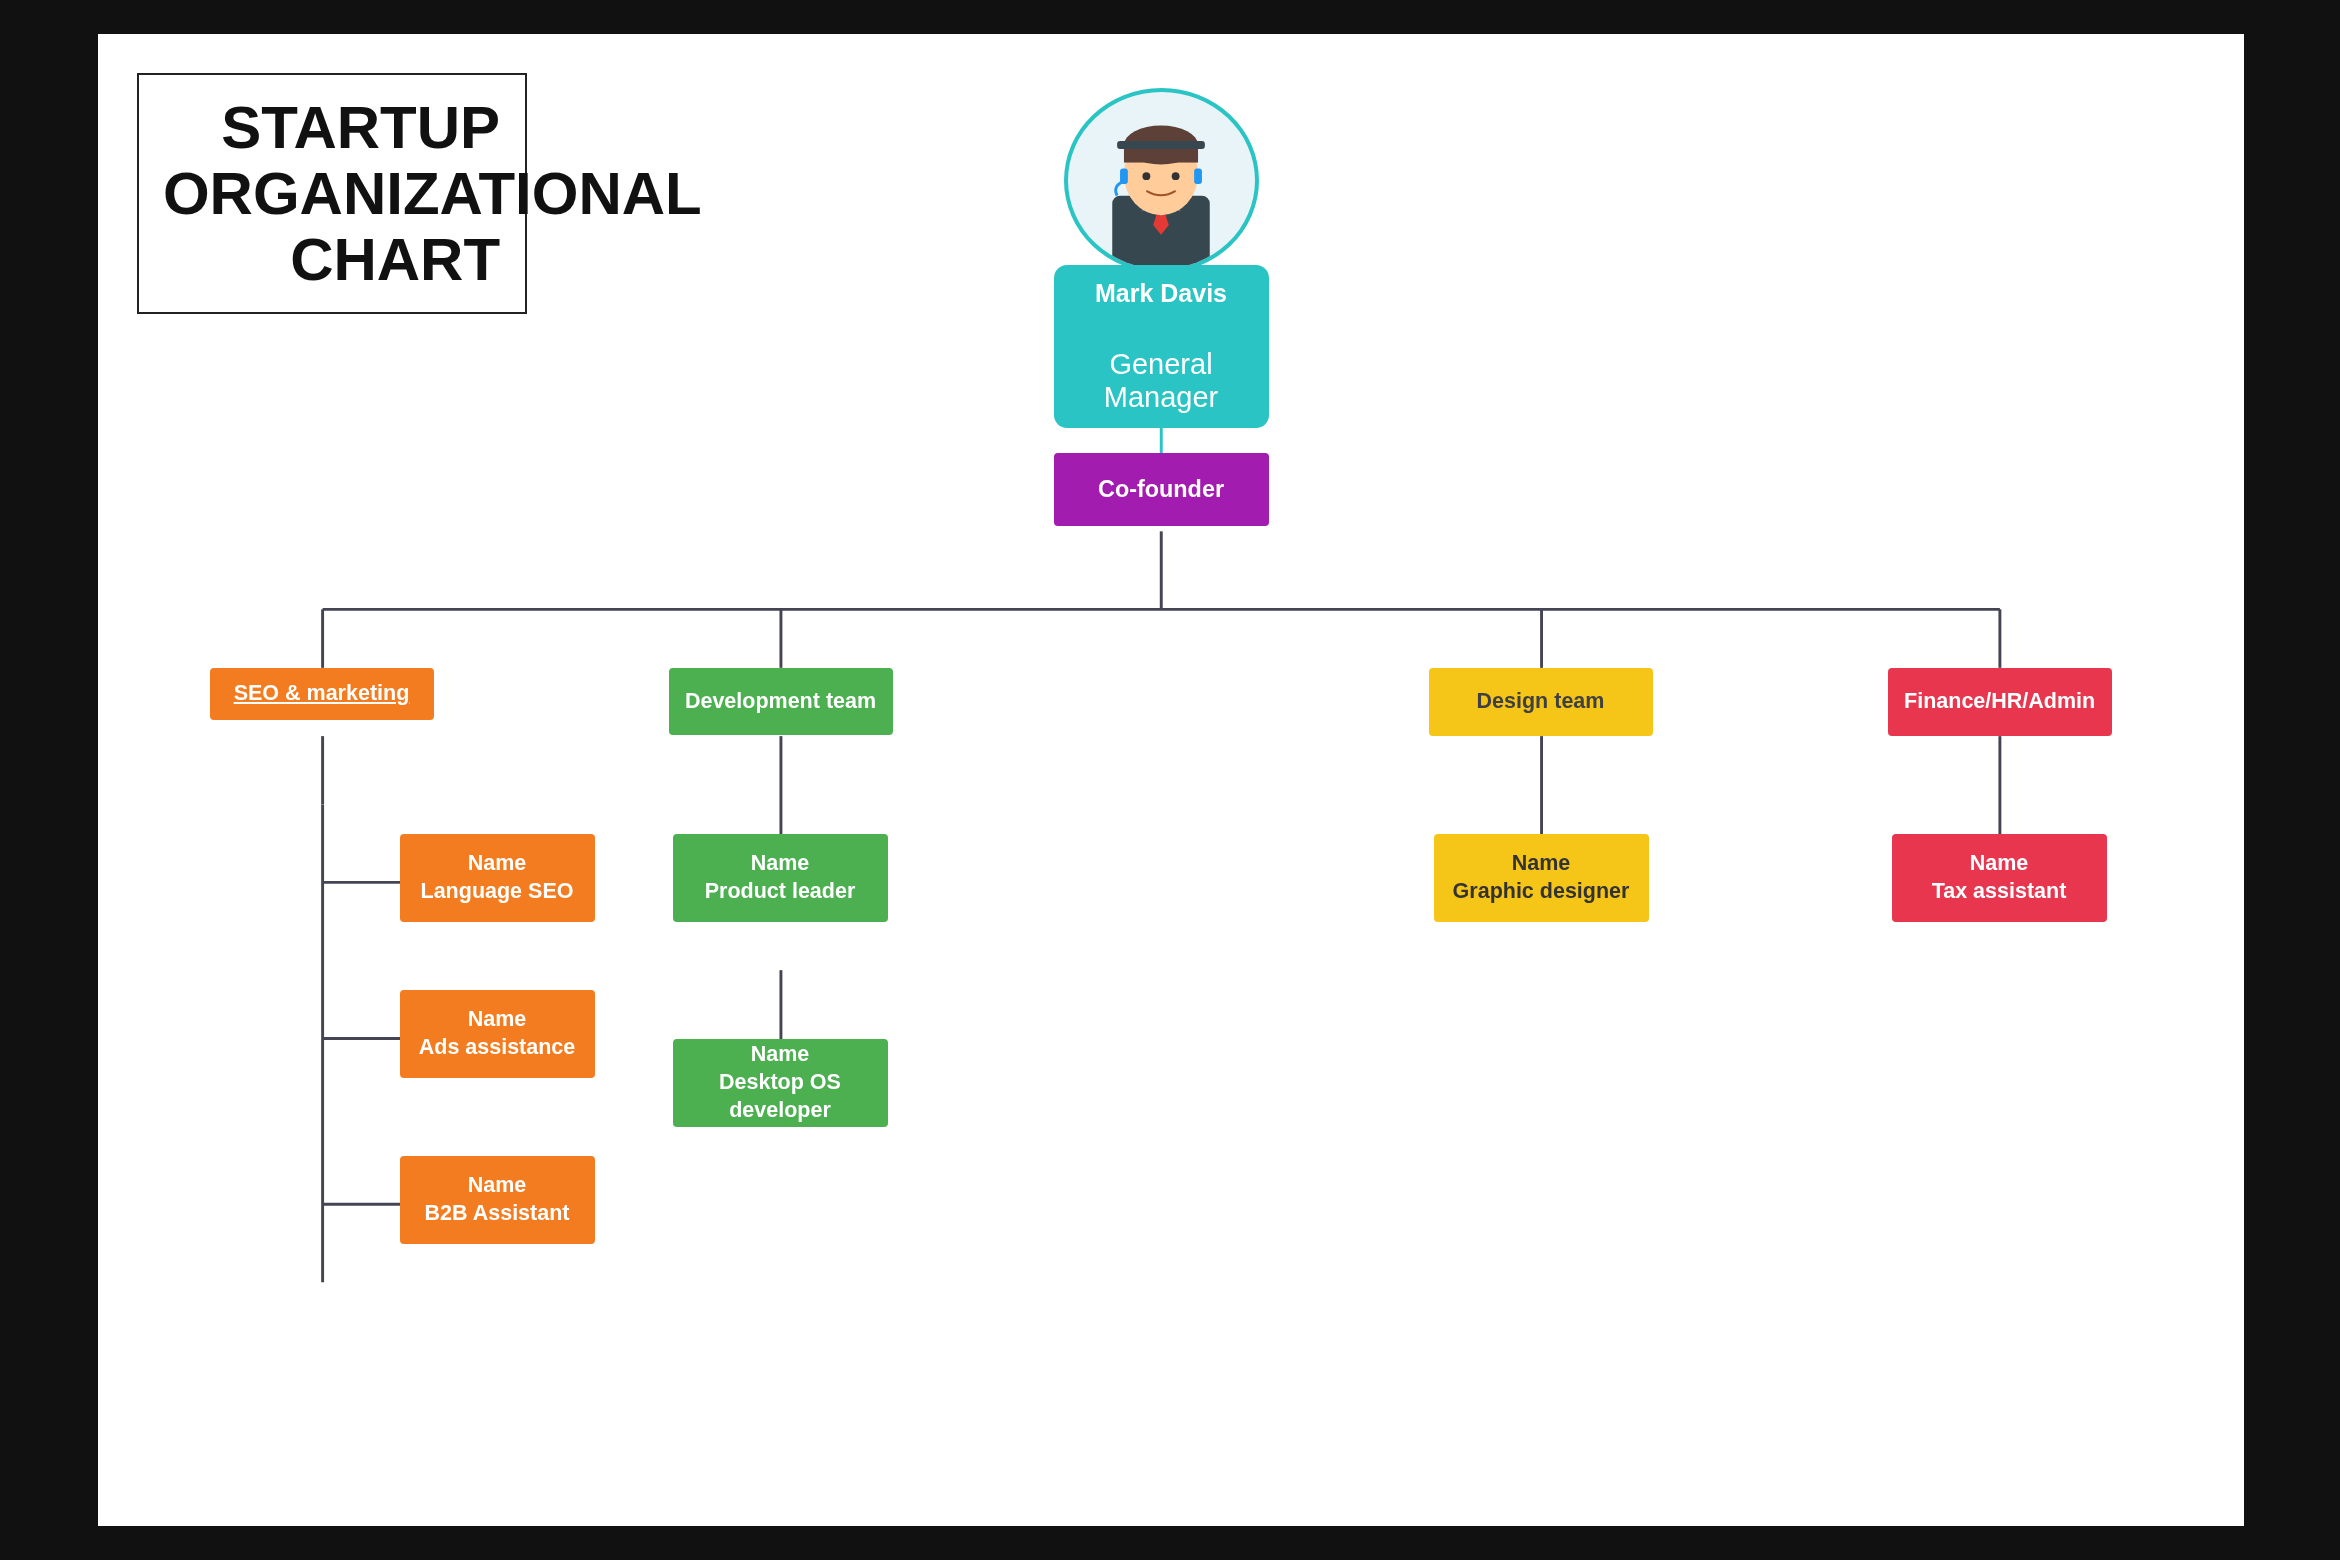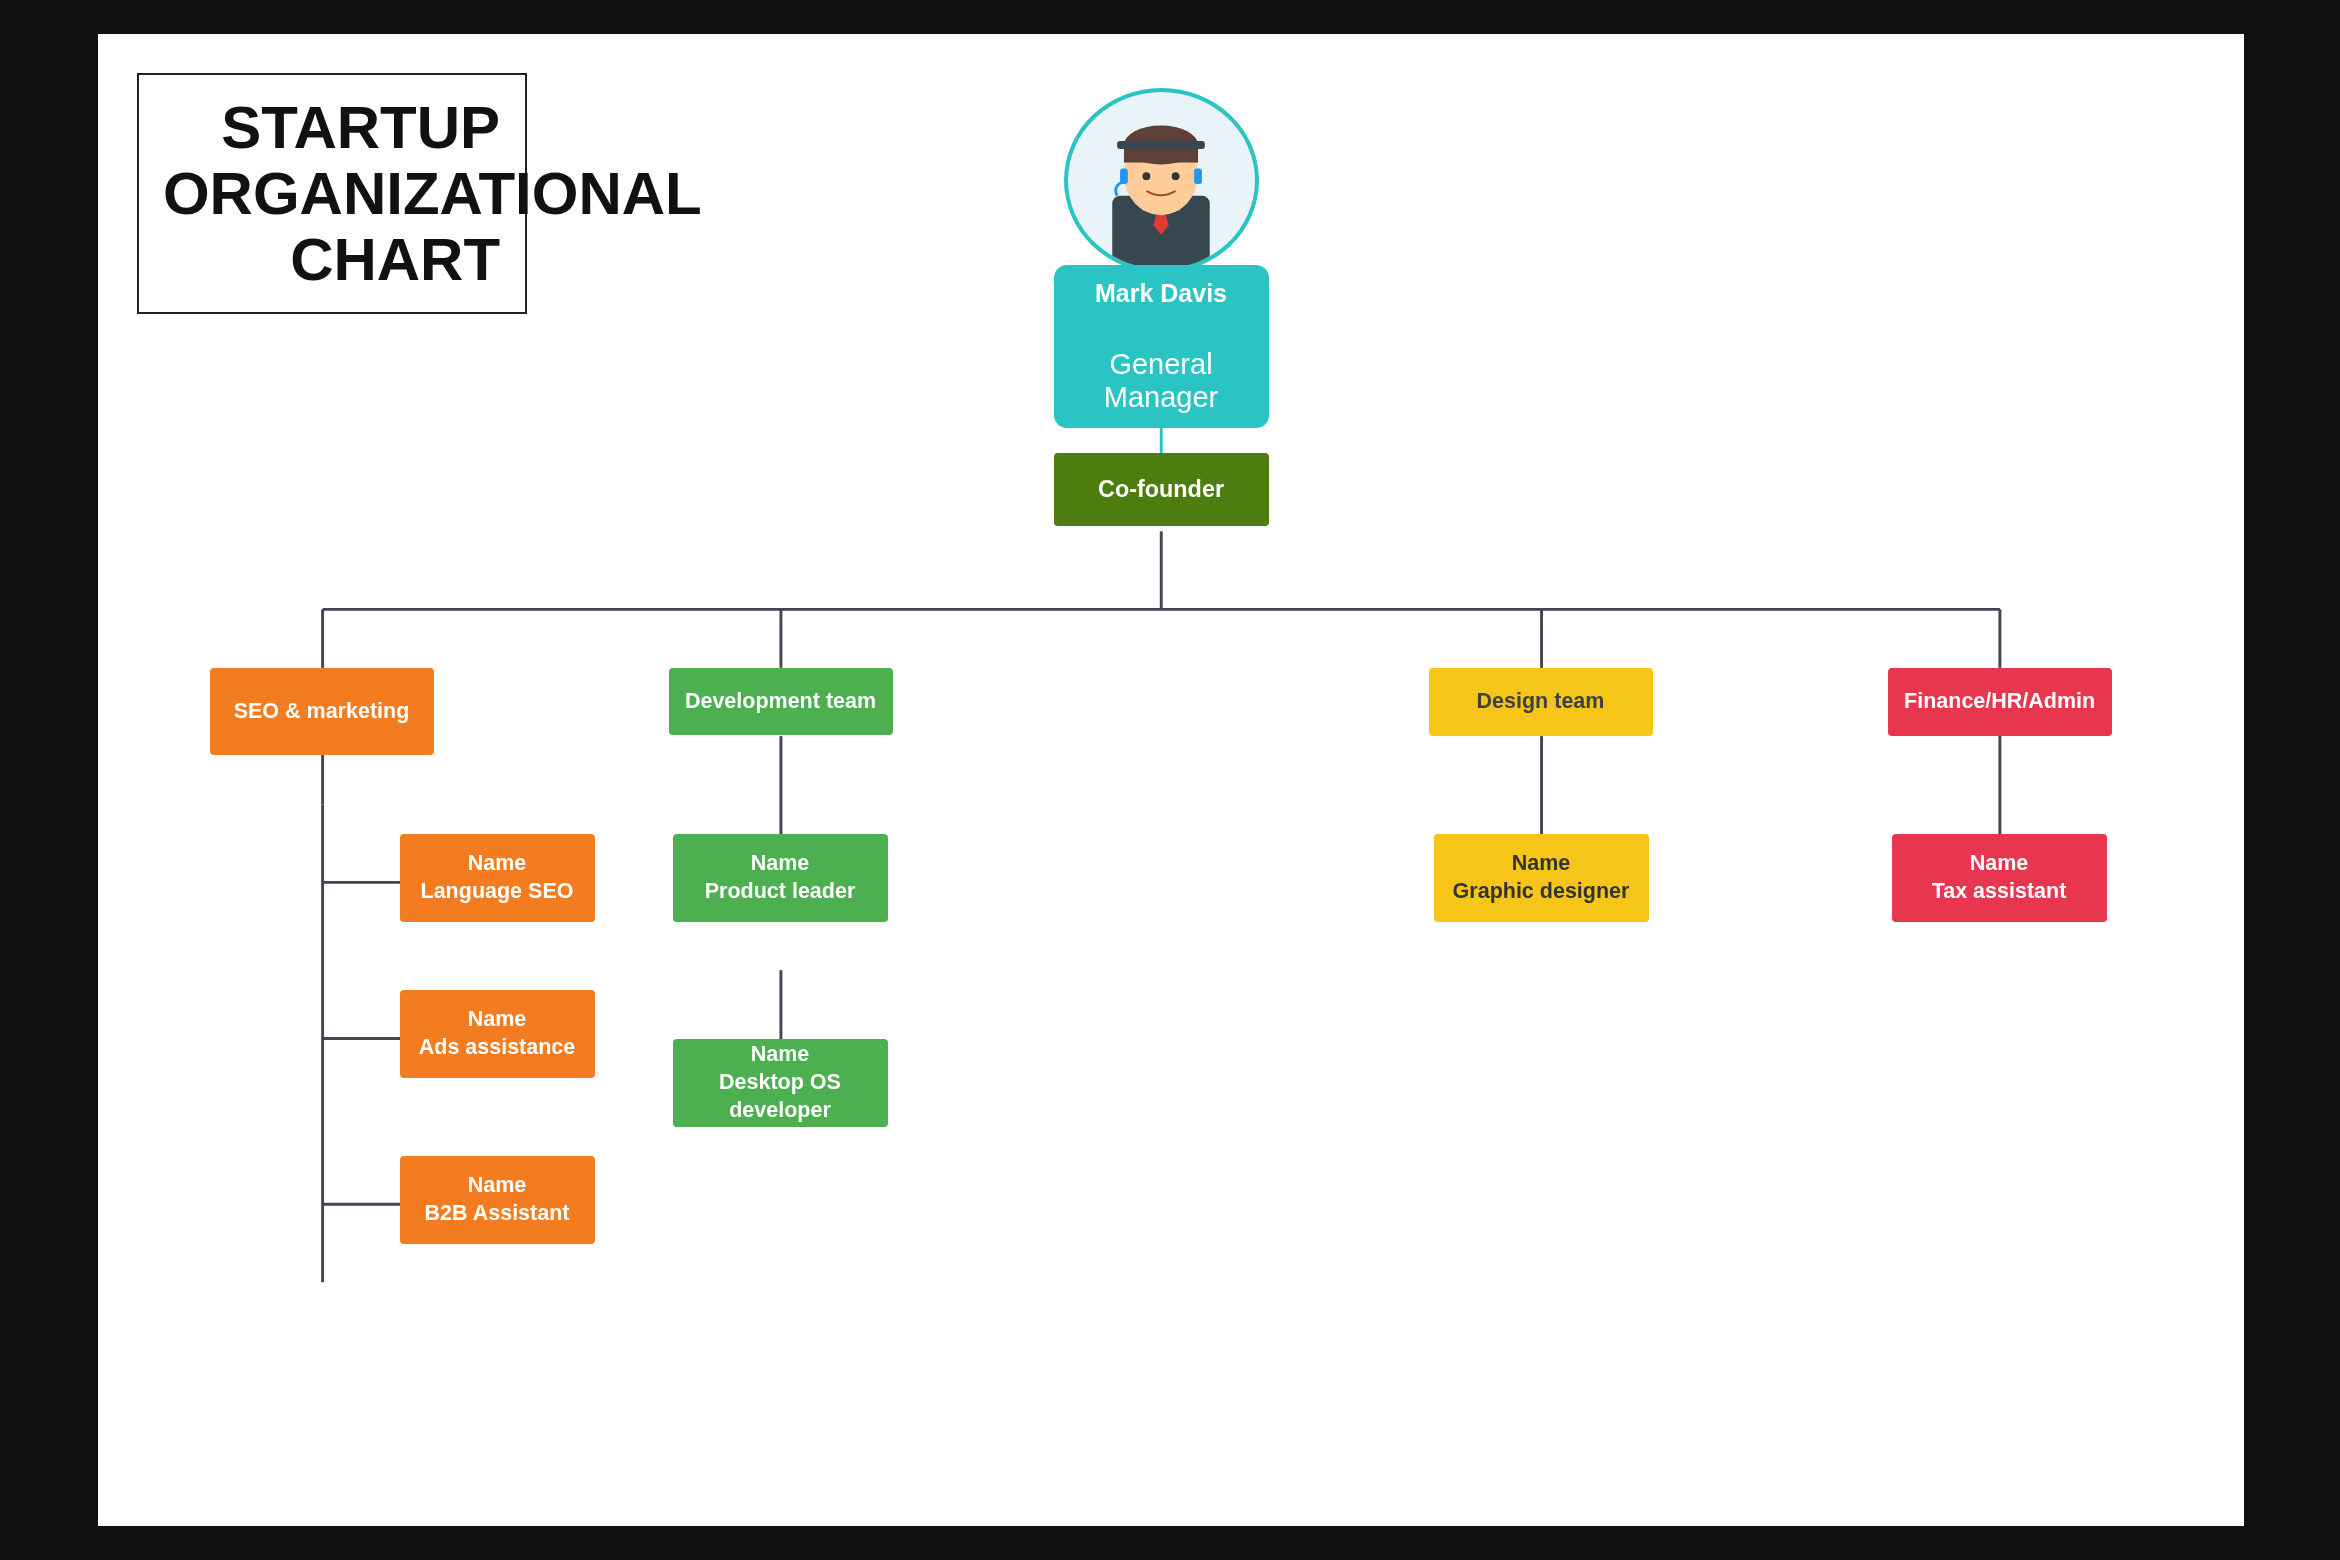--- a/index.html
+++ b/index.html
@@ -91,21 +91,21 @@
       font-size: 25px;
       font-weight: bold;
     }
     .manager-name-box .title {
       color: #fff;
       font-size: 29px;
       margin-top: 40px;
     }
 
     
-    .teal { background: #4d7c0f; }
+    .teal { background: #a21caf; }
     .orange { background: #f47c20; }
     .green { background: #4caf50; }
     .yellow { background: #f5c518; color: #404040; }
     .red { background: #e8364f; }
   </style>
 </head>
 <body>
 
 <div class="chart-container">
 
@@ -183,21 +183,21 @@
     <div class="manager-name-box">
       <div class="name">Mark Davis</div>
       <div class="title">General Manager</div>
     </div>
   </div>
 
   <div class="node teal" style="width:215px; left:956px; top:419px; height:73px; font-size:23.4px;">
     <span>Co-founder</span>
   </div>
 
-  <div class="node orange" style="width:224px; left:112px; top:634px; height:87px; font-size:21.5px;">
+  <div class="node orange" style="width:224px; left:112px; top:634px; height:52px; font-size:21.5px;text-decoration:underline;">
     <span>SEO &amp; marketing</span>
   </div>
 
   <div class="node green" style="width:224px; left:571px; top:634px; height:67px; font-size:21.5px;">
     <span>Development team</span>
   </div>
 
   <div class="node yellow" style="width:224px; left:1331px; top:634px; height:68px; font-size:21.5px;">
     <span>Design team</span>
   </div>

